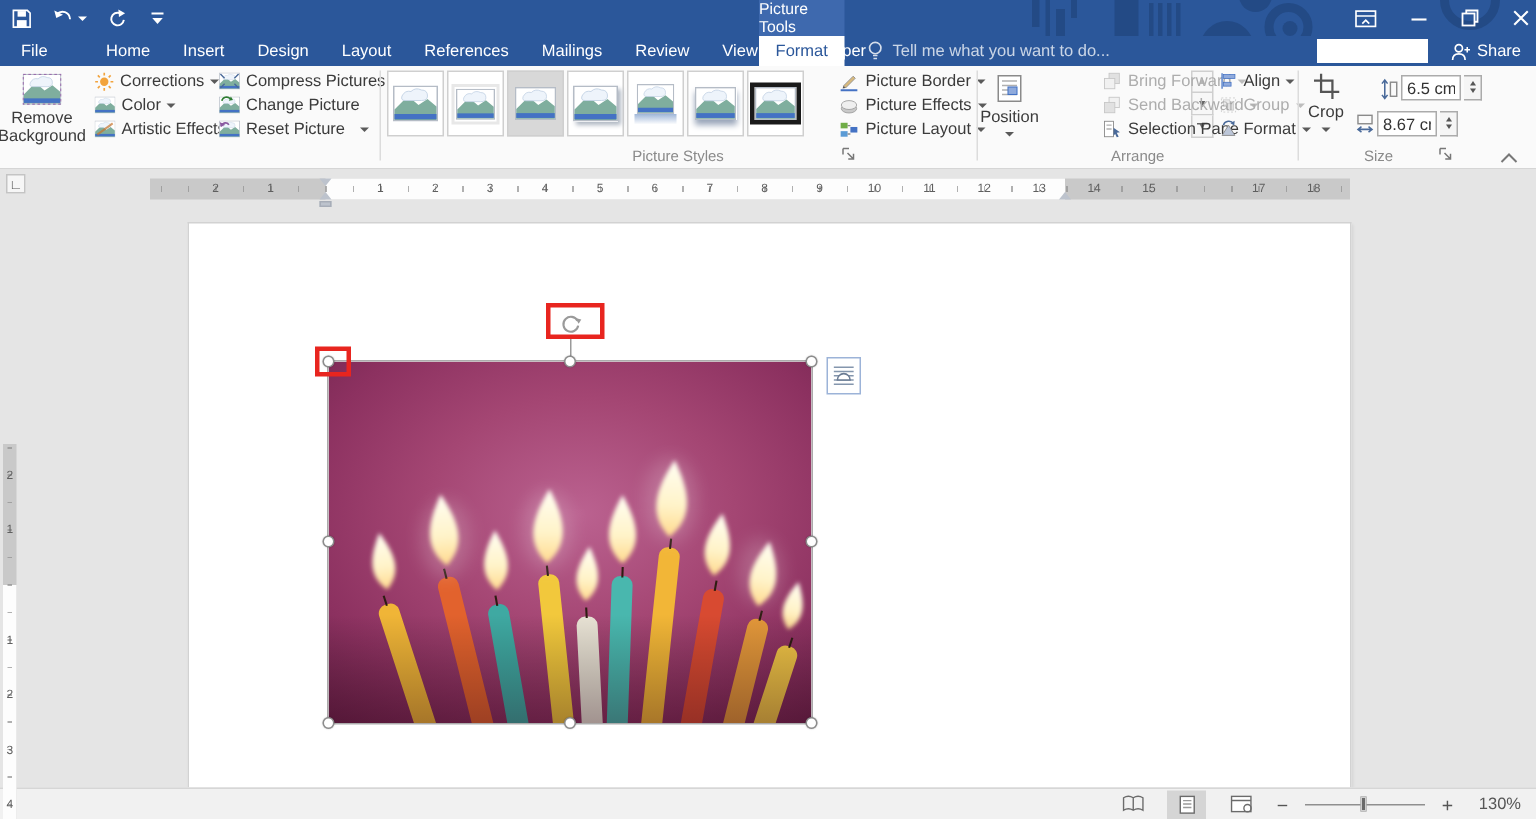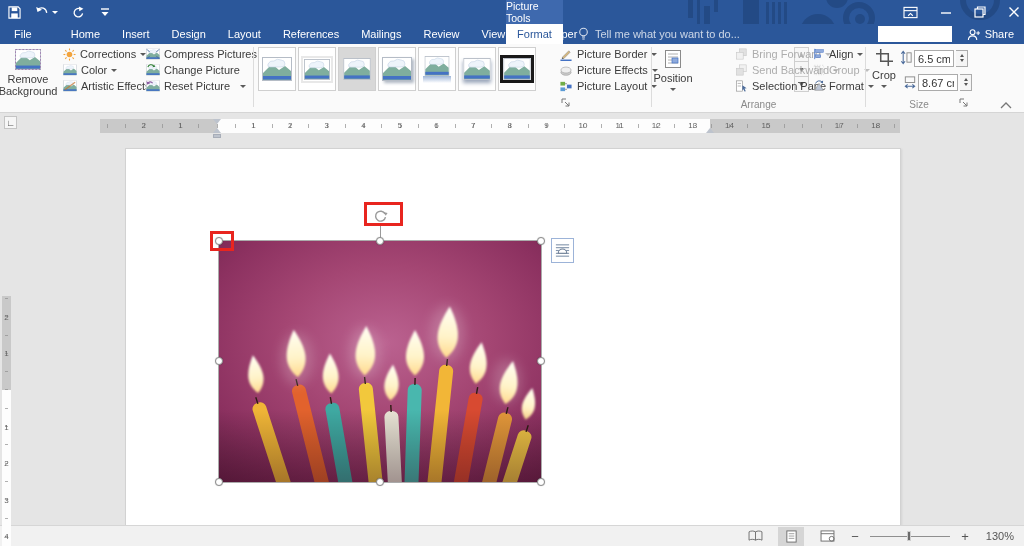--- a/index.html
+++ b/index.html
@@ -363,20 +363,21 @@
         <svg class="ic" width="14" height="13" viewBox="0 0 14 14">
             <rect x="1" y="2" width="5" height="4" fill="#70ad47"></rect>
             <rect x="1" y="8" width="5" height="4" fill="#5b9bd5"></rect>
             <rect x="8" y="5" width="5" height="4" fill="#4472c4"></rect>
             <path d="M6 4 H8 M6 10 H8" stroke="#8a8a8a"></path>
           </svg>
         <span class="lbl">Picture Layout</span>
         <span class="caret"></span>
       </div>
     </div>
+    <div class="glabel">Picture Styles</div>
   </div>
   <div class="gsep" style="left:651px"></div>
 
   <div class="group" style="left:652px;width:213px">
     <div class="bigbtn" style="left:2px;width:38px">
       <svg width="20" height="20" viewBox="0 0 20 20">
           <use href="#pagedoc"></use>
           <rect x="9" y="9" width="6" height="5" fill="#8faadc" stroke="#4472c4" stroke-width="0.7"></rect>
         </svg>
       <span class="blbl">Position</span>
@@ -444,21 +445,21 @@
 
   <div class="group" style="left:866px;width:106px">
     <div class="bigbtn" style="left:2px;width:32px">
       <svg width="17" height="17" viewBox="0 0 18 18">
           <path d="M5 0 V13 H18" fill="none" stroke="#555" stroke-width="1.6"></path>
           <path d="M0 5 H13 V18" fill="none" stroke="#555" stroke-width="1.6"></path>
         </svg>
       <span class="blbl">Crop</span>
       <span class="caret"></span>
     </div>
-    <div style="position:absolute;left:34px;top:6px;display:flex;align-items:flex-start;gap:2px">
+    <div style="position:absolute;left:54px;top:6px;display:flex;align-items:flex-end;gap:2px">
       <svg width="12" height="15" viewBox="0 0 12 16">
           <path d="M3 2 L3 14 M1 4 L3 1.5 L5 4 M1 12 L3 14.5 L5 12" fill="none" stroke="#4a6a9a" stroke-width="1.1"></path>
           <rect x="7" y="3" width="4.5" height="10" fill="none" stroke="#8a8a8a"></rect>
         </svg>
       <input class="field" value="6.5 cm" style="">
       <span class="spin">
           <i class="up"></i>
           <i class="dn"></i>
         </span>
     </div>

